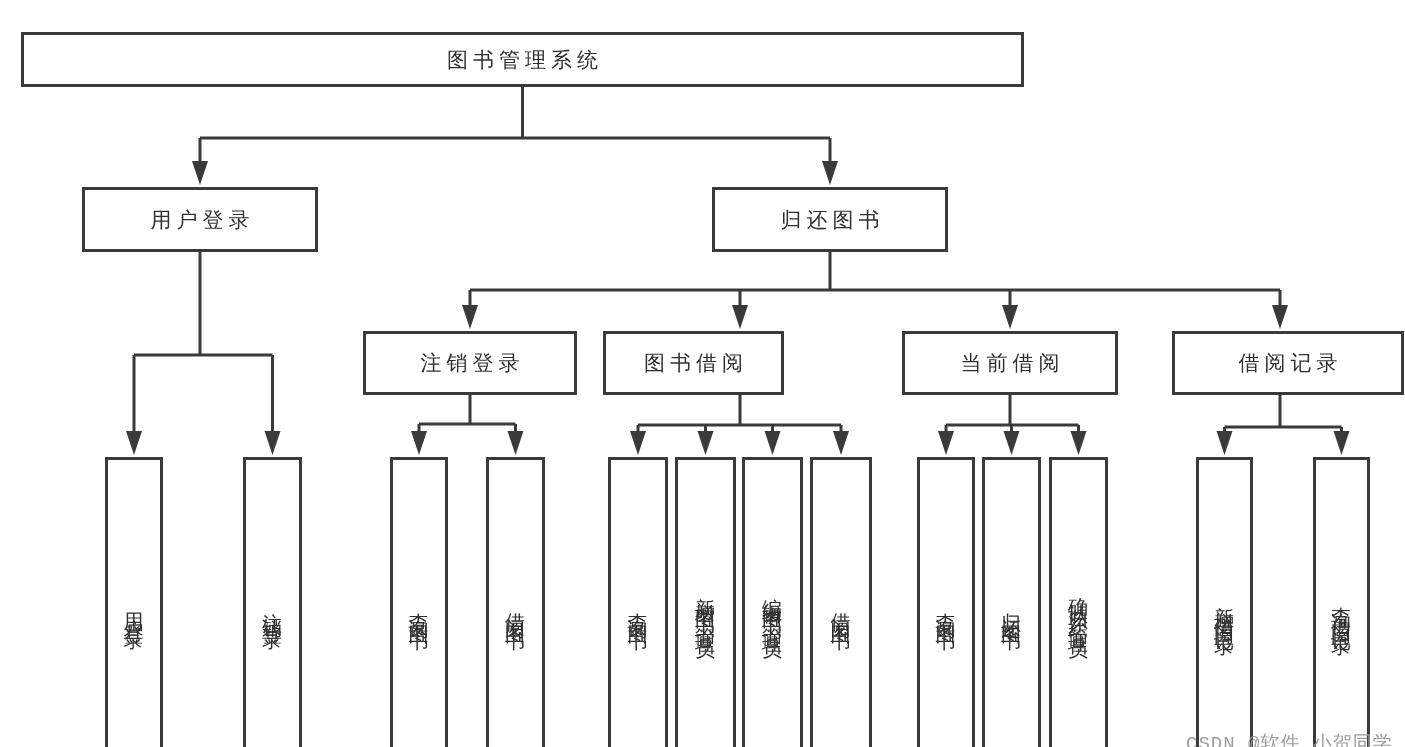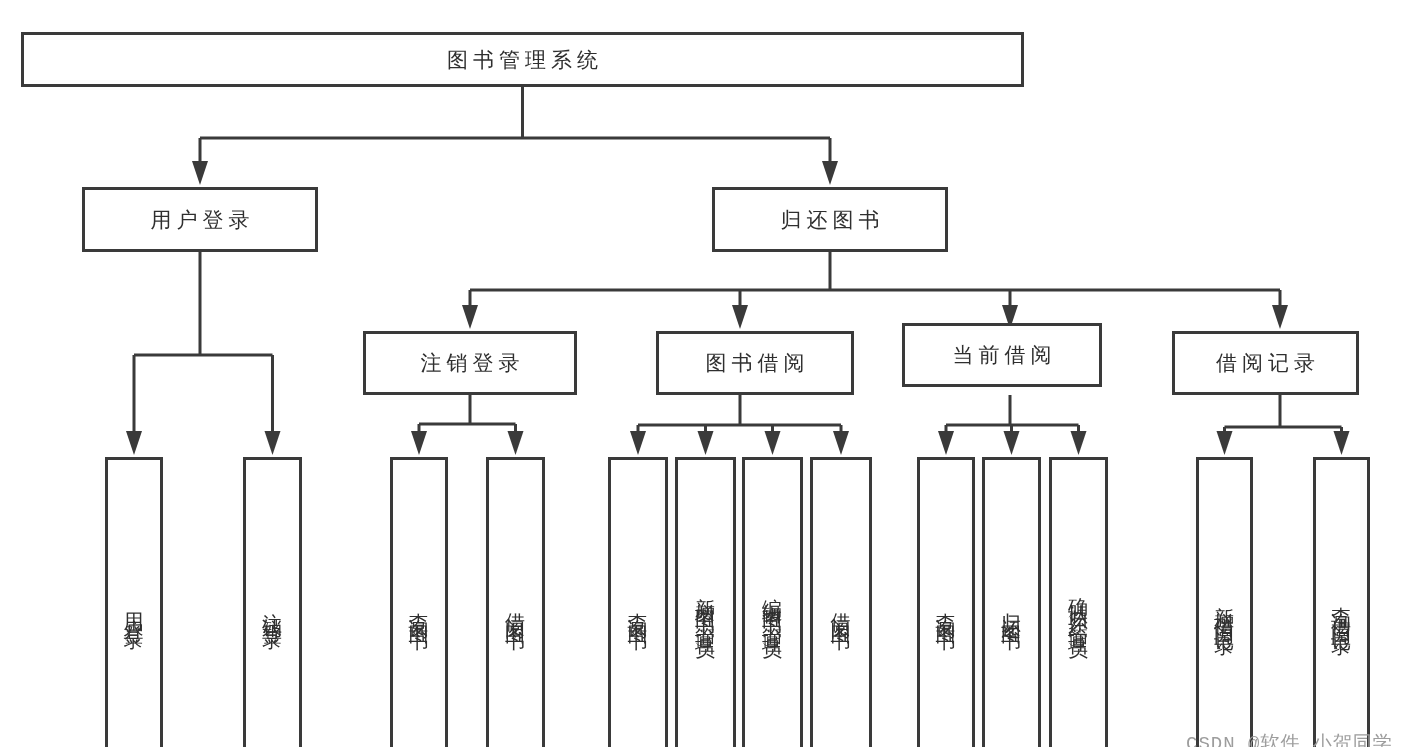--- a/index.html
+++ b/index.html
@@ -120,27 +120,27 @@
   <div class="node h" style="left:82px;top:168px;width:236px;height:65px">
     <span class="hl">用户登录</span>
   </div>
   <div class="node h" style="left:712px;top:168px;width:236px;height:65px">
     <span class="hl">归还图书</span>
   </div>
 
   <div class="node h" style="left:363px;top:312px;width:214px;height:64px">
     <span class="hl">注销登录</span>
   </div>
-  <div class="node h" style="left:656px;top:312px;width:198px;height:64px">
+  <div class="node h" style="left:603px;top:312px;width:181px;height:64px">
     <span class="hl">图书借阅</span>
   </div>
-  <div class="node h" style="left:902px;top:304px;width:200px;height:64px">
+  <div class="node h" style="left:902px;top:312px;width:216px;height:64px">
     <span class="hl">当前借阅</span>
   </div>
-  <div class="node h" style="left:1172px;top:312px;width:187px;height:64px">
+  <div class="node h" style="left:1172px;top:312px;width:232px;height:64px">
     <span class="hl">借阅记录</span>
   </div>
 
   <div class="node v" style="left:105px;width:58px">
     <span class="vl">用户登录</span>
   </div>
   <div class="node v" style="left:243px;width:59px">
     <span class="vl">注销登录</span>
   </div>
 

